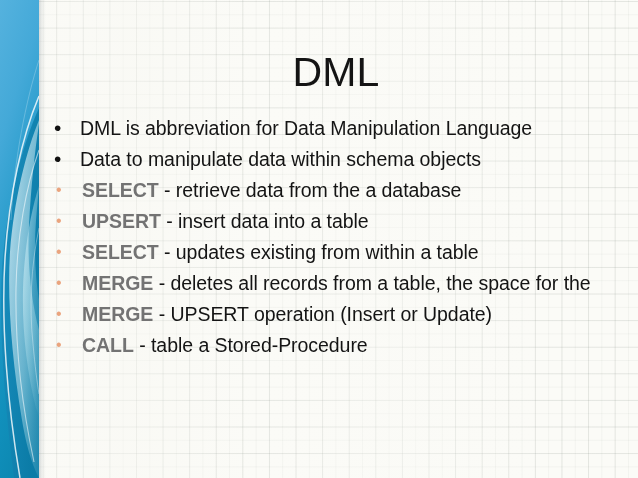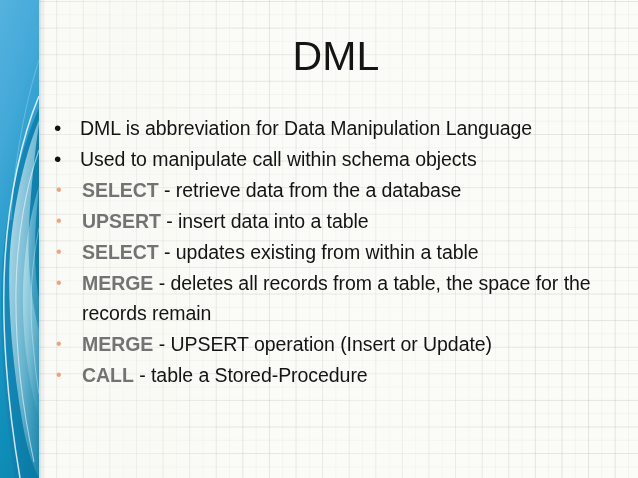--- a/index.html
+++ b/index.html
@@ -70,21 +70,21 @@
         rgba(60,80,95,0.20) 0%,
         rgba(60,80,95,0.07) 40%,
         rgba(60,80,95,0.0) 100%);
     pointer-events: none;
   }
 
   
   #title {
     position: absolute;
     left: 46px;
-    top: 32px;
+    top: 48px;
     width: 580px;
     text-align: center;
     font-size: 41px;
     line-height: 48px;
     color: #141414;
     font-weight: 400;
     letter-spacing: 0.2px;
     white-space: nowrap;
   }
 
@@ -191,41 +191,41 @@
 
   <div id="body">
 
     <div class="bullet-row">
       <span class="bullet-mark">•</span>
       <span class="bullet-text">DML is abbreviation for Data Manipulation Language</span>
     </div>
 
     <div class="bullet-row">
       <span class="bullet-mark">•</span>
-      <span class="bullet-text">Used to manipulate call within schema objects</span>
+      <span class="bullet-text">Data to manipulate data within schema objects</span>
     </div>
 
     <div class="bullet-row accent">
       <span class="bullet-mark">•</span>
       <span class="bullet-text"><span class="kw">SELECT</span><span> - retrieve data from the a database</span></span>
     </div>
 
     <div class="bullet-row accent">
       <span class="bullet-mark">•</span>
       <span class="bullet-text"><span class="kw">UPSERT</span><span> - insert data into a table</span></span>
     </div>
 
     <div class="bullet-row accent">
       <span class="bullet-mark">•</span>
       <span class="bullet-text"><span class="kw">SELECT</span><span> - updates existing from within a table</span></span>
     </div>
 
     <div class="bullet-row accent">
       <span class="bullet-mark">•</span>
-      <span class="bullet-text"><span class="kw">MERGE</span><span> - deletes all records from a table, the space for the</span><br><span class="wrap-line" style="padding-left:0">records remain</span></span>
+      <span class="bullet-text"><span class="kw">MERGE</span><span> - deletes all records from a table, the space for the</span><br></span>
     </div>
 
     <div class="bullet-row accent">
       <span class="bullet-mark">•</span>
       <span class="bullet-text"><span class="kw">MERGE</span><span> - UPSERT operation (Insert or Update)</span></span>
     </div>
 
     <div class="bullet-row accent">
       <span class="bullet-mark">•</span>
       <span class="bullet-text"><span class="kw">CALL</span><span> - table a Stored-Procedure</span></span>

